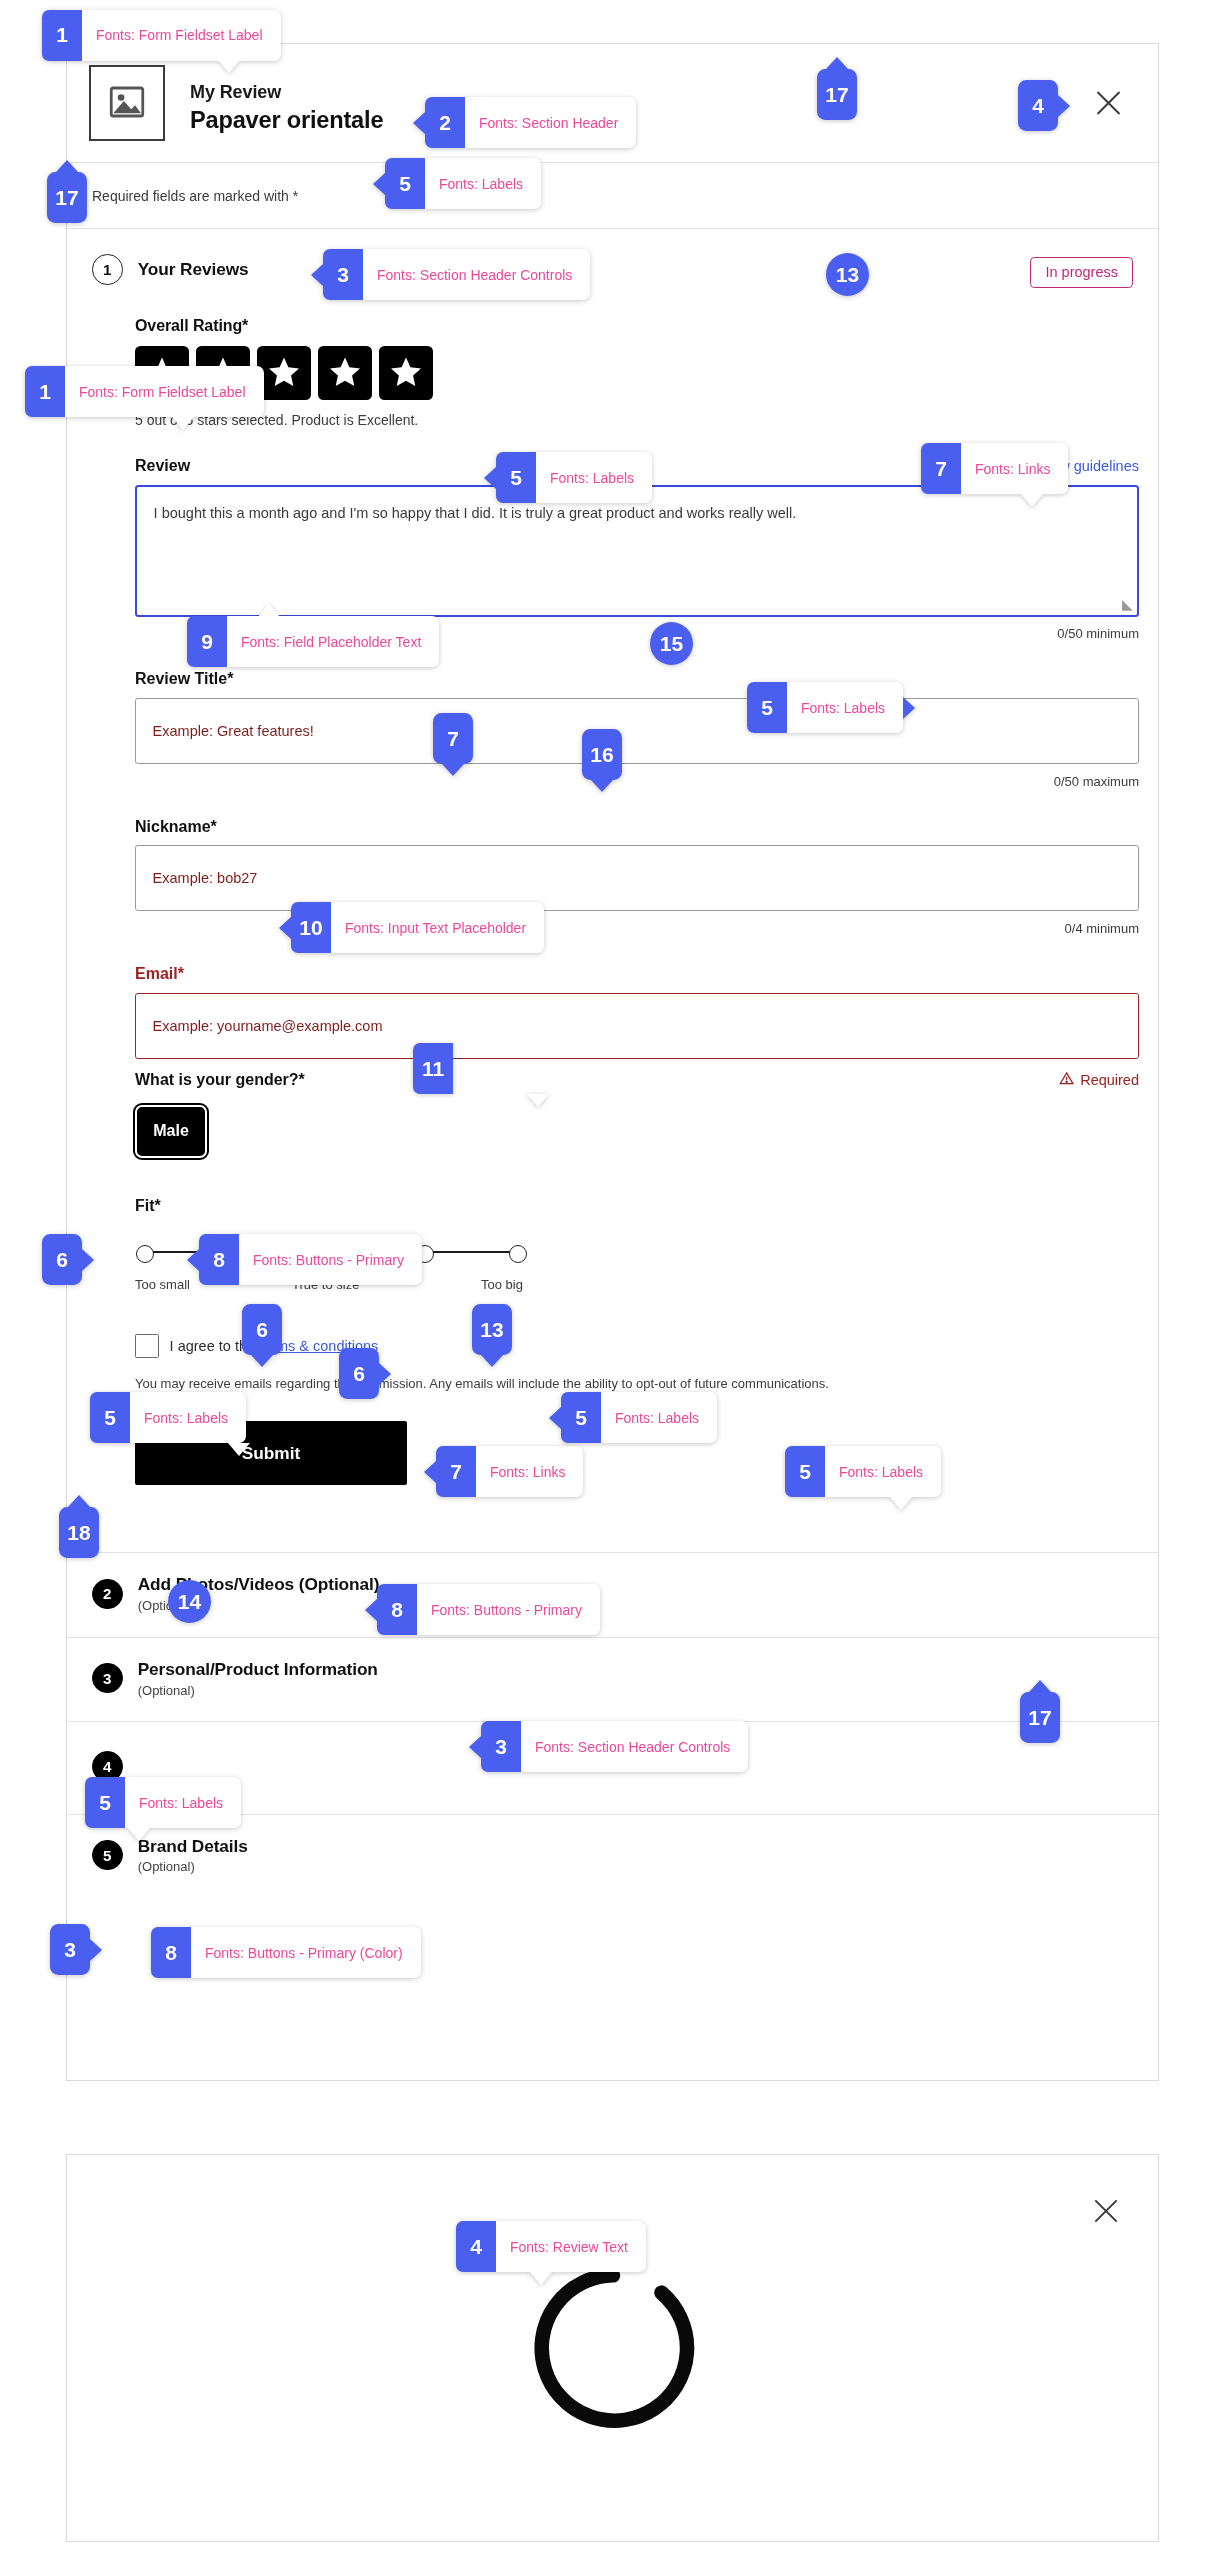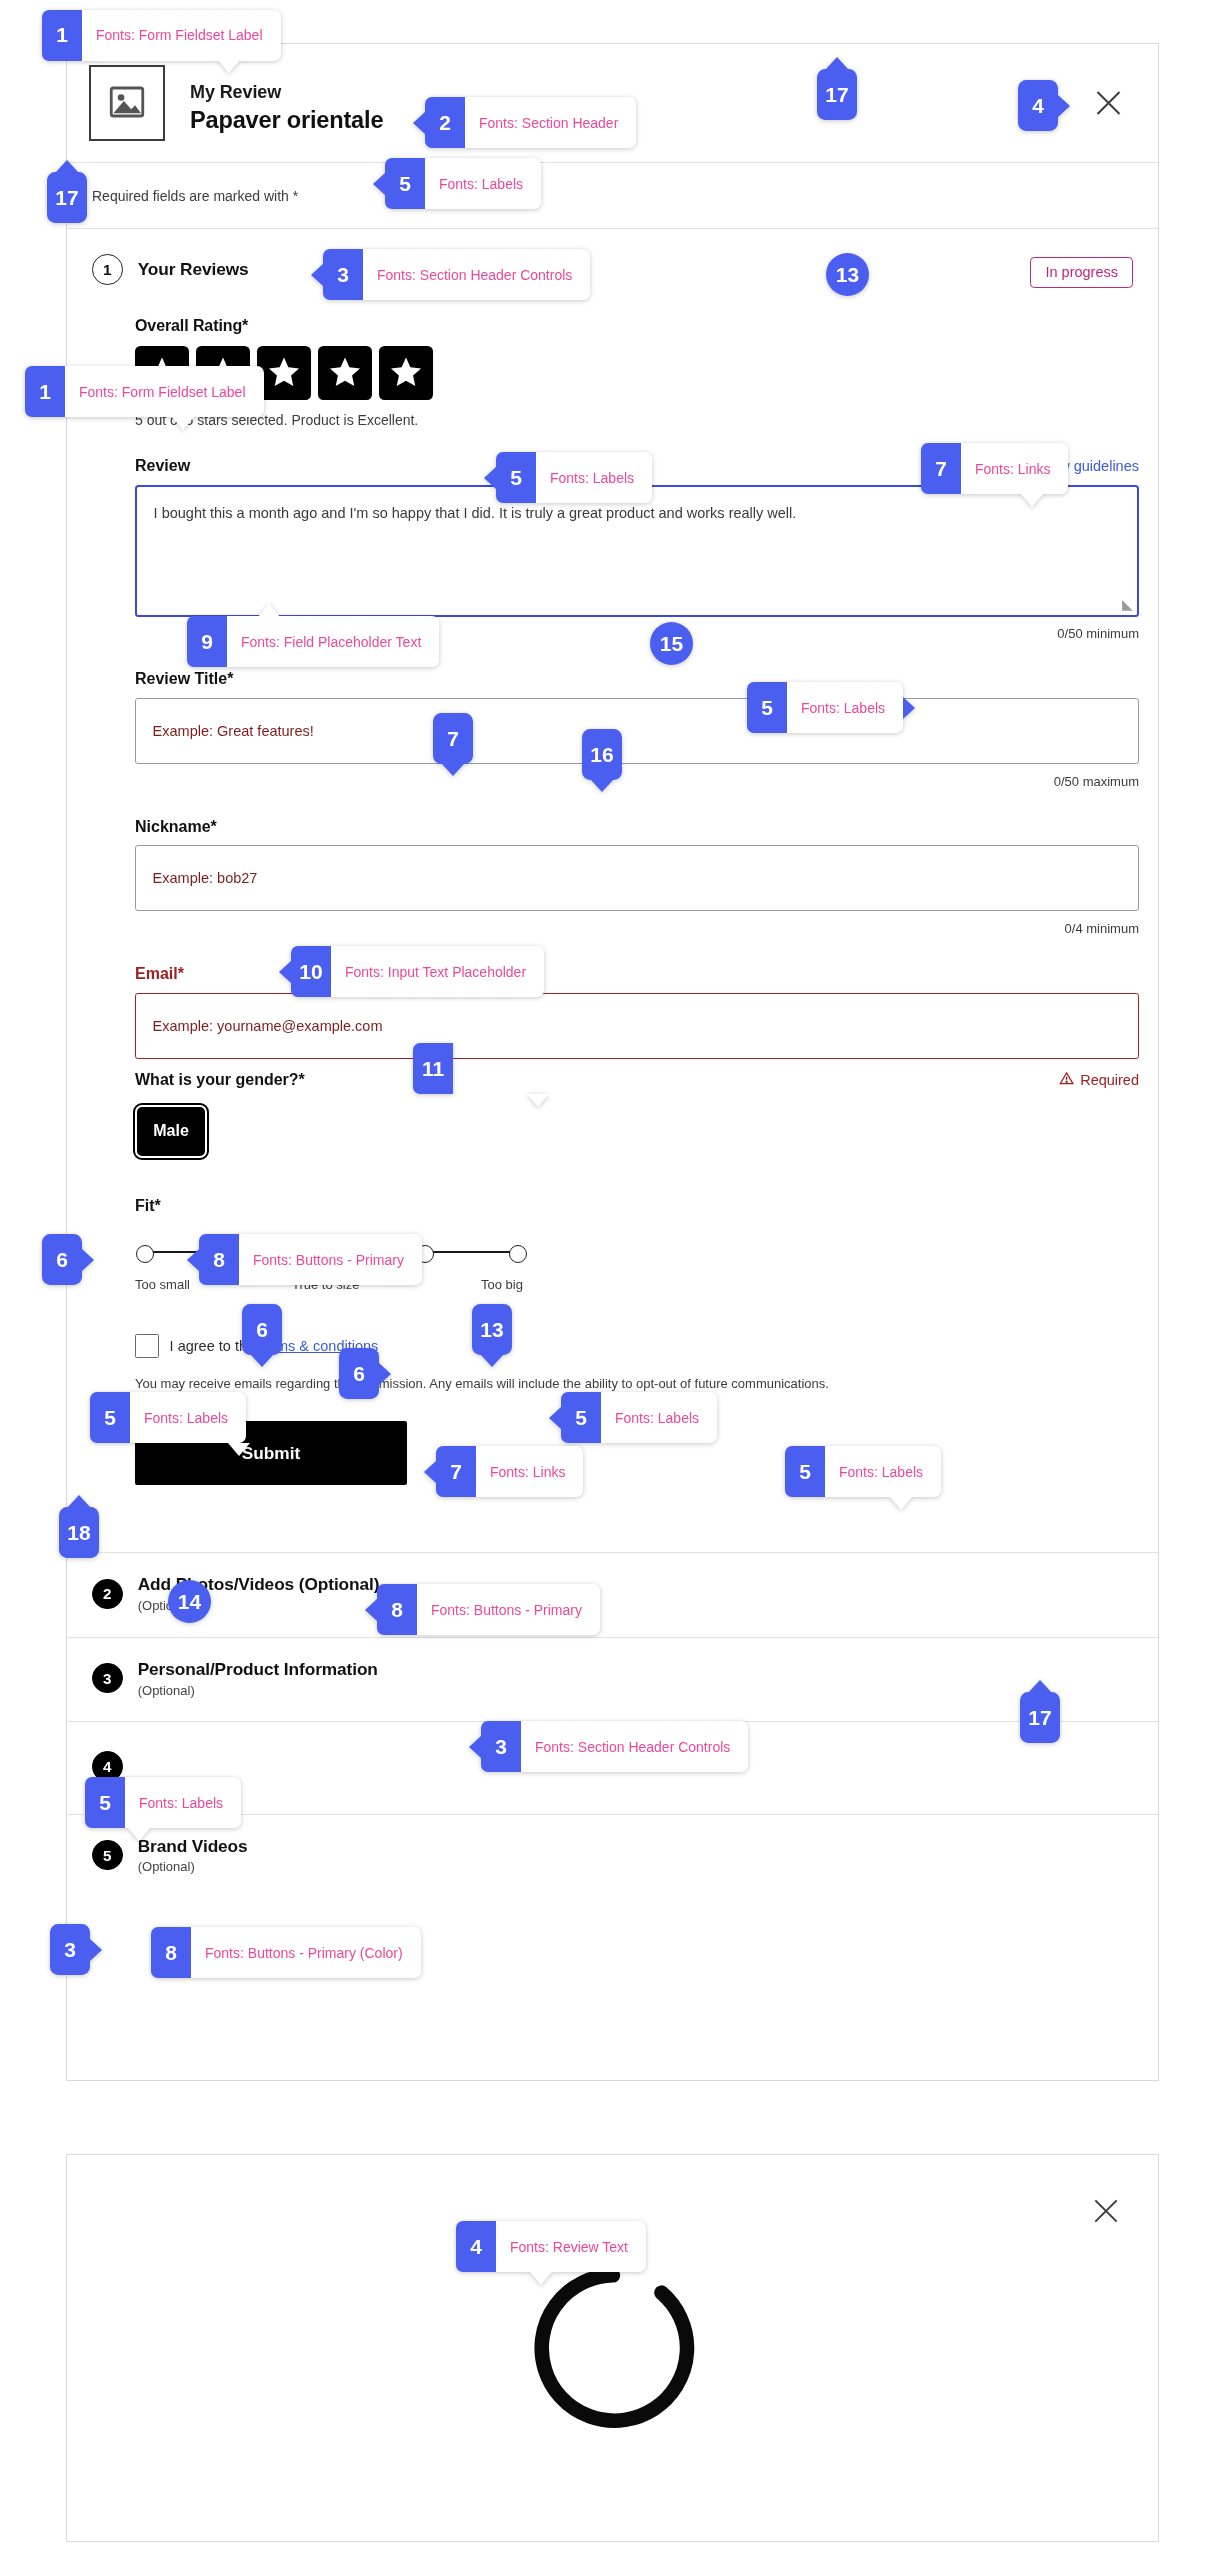--- a/index.html
+++ b/index.html
@@ -519,21 +519,21 @@
         <div>
           <div class="sec-title"></div>
         </div>
       </div>
     </div>
 
     <div class="section last" style="padding:21px 25px 23.6px 25px;">
       <div class="sec-head">
         <div class="sec-num filled">5</div>
         <div>
-          <div class="sec-title">Brand Videos</div>
+          <div class="sec-title">Brand Details</div>
           <div class="sec-optional">(Optional)</div>
         </div>
       </div>
     </div>
 
   </div>
 
   <div class="card" id="loader-card">
     <div class="loader-close">
       <span>
@@ -604,21 +604,21 @@
 
   <div class="cal h pt-right" style="left:747px; top:682px;">
     <div class="num">5</div>
     <div class="txt">Fonts: Labels</div>
   </div>
 
   <div class="pin pt-down" style="left:433px; top:713px;">7</div>
 
   <div class="pin pt-down" style="left:582px; top:729px;">16</div>
 
-  <div class="cal h pt-left" style="left:291px; top:946px;">
+  <div class="cal h pt-left" style="left:291px; top:902px;">
     <div class="num">10</div>
     <div class="txt">Fonts: Input Text Placeholder</div>
   </div>
 
   <div class="cal h pt-down" style="left:413px; top:1043px; --px:125px;">
     <div class="num">11</div>
   </div>
 
   <div class="pin pt-right" style="left:42px; top:1234px;">6</div>
 

